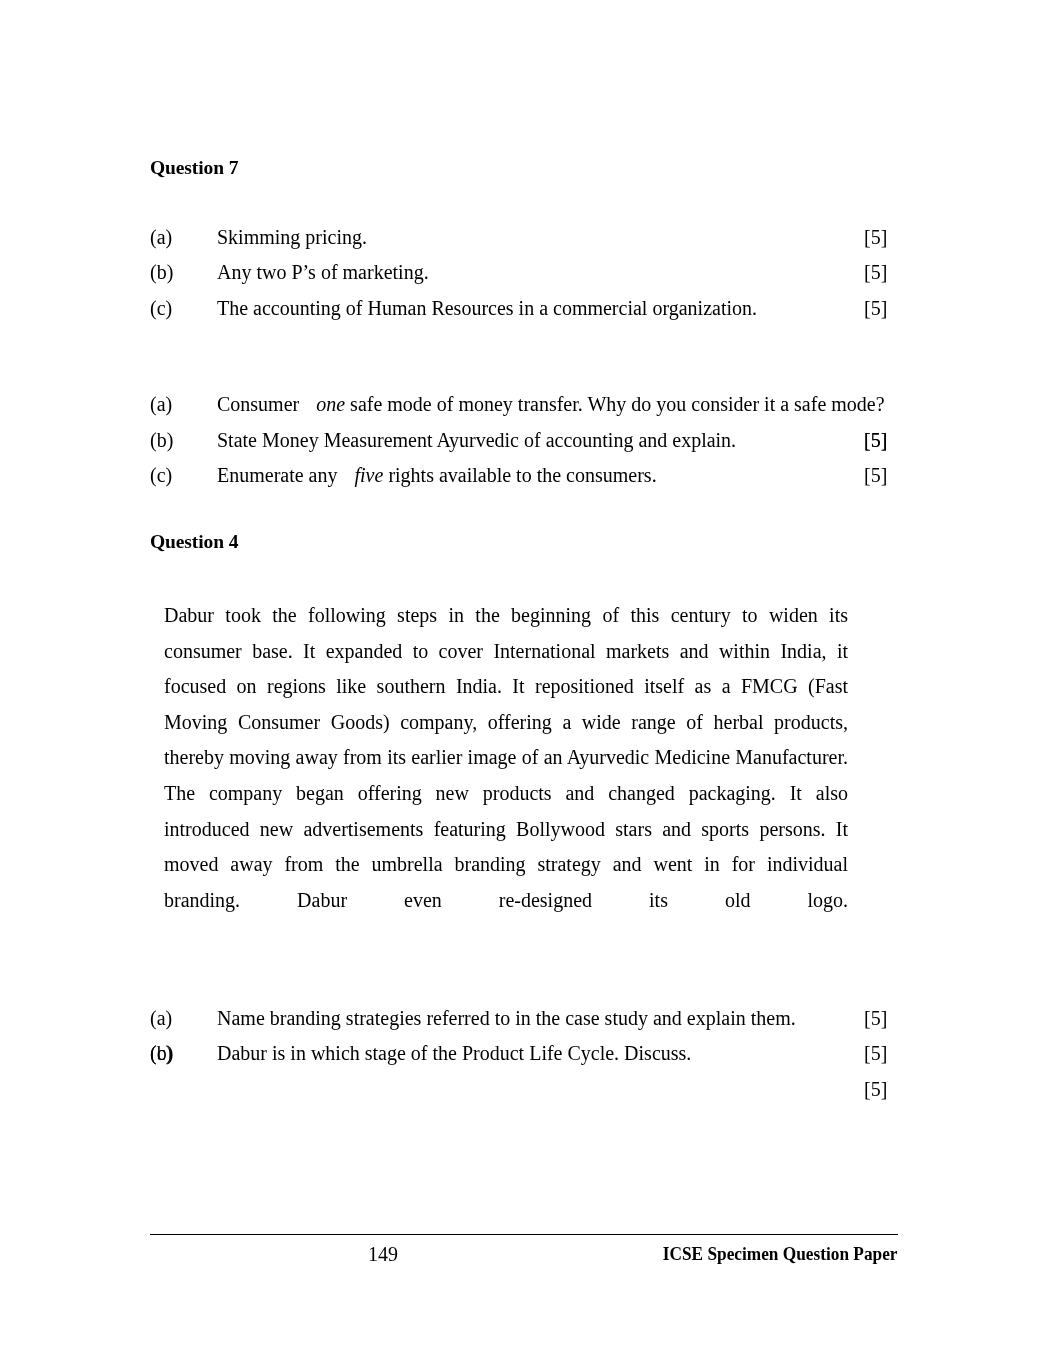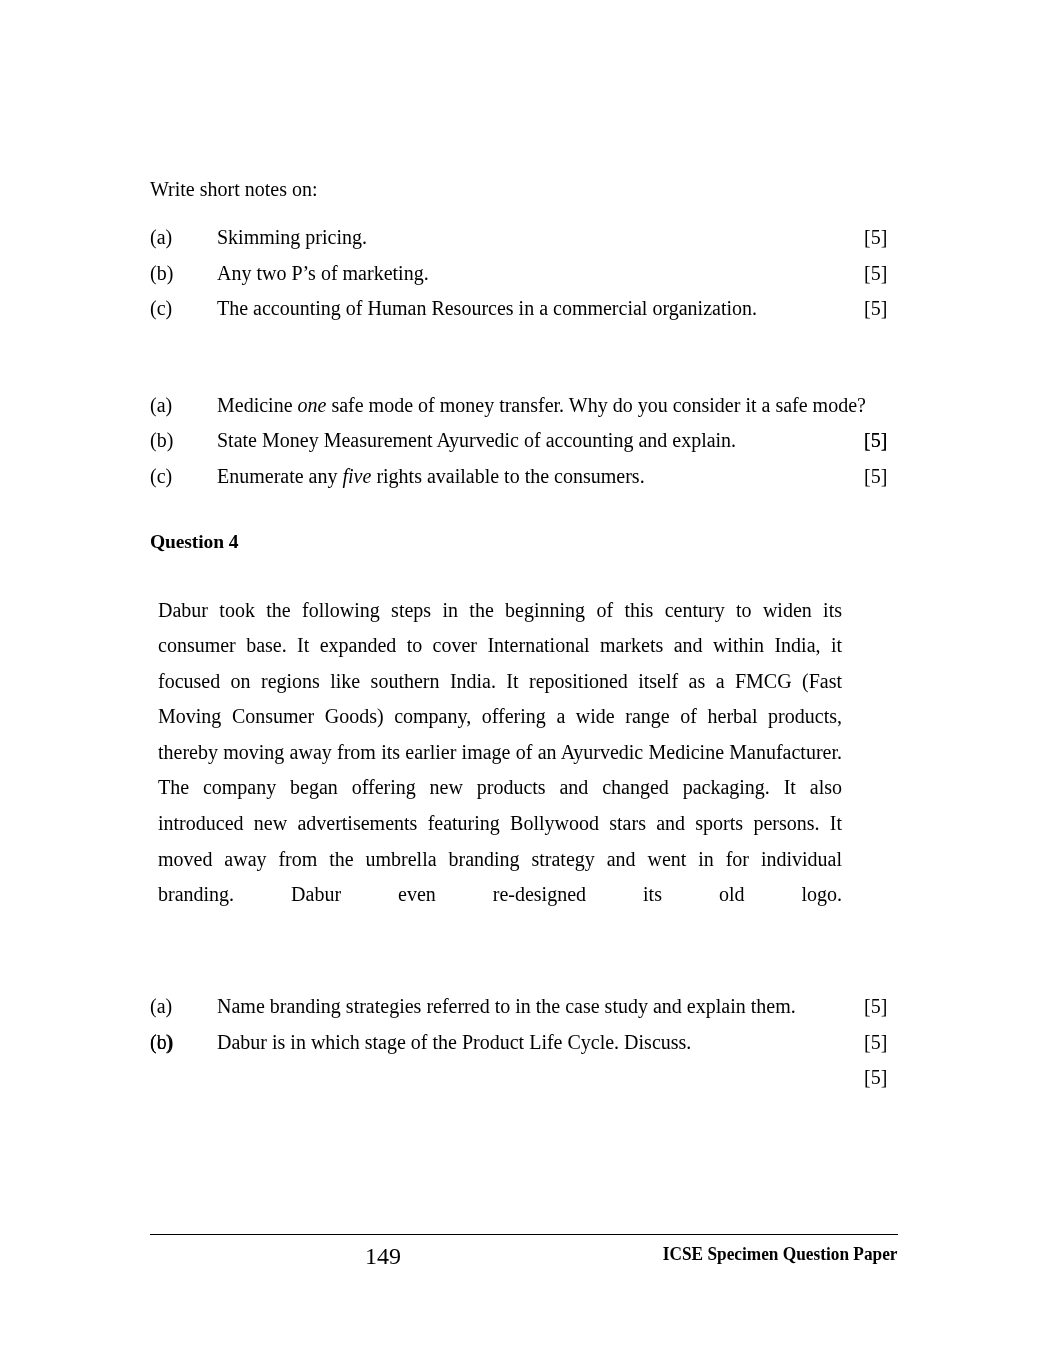--- a/index.html
+++ b/index.html
@@ -68,30 +68,30 @@
     font-size: 20px;
     line-height: 35.5px;
     right: 0;
     top: 0;
     width: 34px;
     text-align: left;
   }
   .item.two-line .marks {
     top: 35.5px;
   }
-  .ital { font-style: italic; }
+  .ital { font-style: italic; margin-left: 12px; }
 
   
   .case-para {
     font-size: 20px;
     line-height: 35.6px;
     text-align: justify;
     text-justify: inter-word;
     width: 684px;
-    margin: 8px;
+    margin: 14px;
   }
   .case-para::after {
     content: "";
     display: inline-block;
     width: 100%;
   }
 
   
   .footer {
     position: absolute;
@@ -109,21 +109,21 @@
     position: relative;
     height: 40px;
     margin-top: 8px;
   }
   .page-num {
     position: absolute;
     left: 0;
     right: 0;
     top: 0;
     text-align: center;
-    font-size: 24px;
+    font-size: 20px;
     transform: translateX(-141px);
   }
   .footer-note {
     position: absolute;
     right: 0;
     top: 1px;
     font-size: 18px;
     font-weight: bold;
     transform: scaleX(0.96);
     transform-origin: right center;
@@ -137,22 +137,22 @@
   .gap-xl { height: 40px; }
 </style>
 </head>
 <body>
 
 <div class="page">
   <div class="content">
 
     <div style="height:158px"></div>
 
+    <div class="q-heading">Question 7</div>
     <div class="gap-sm"></div>
-    <div class="lead-line">Write short notes on:</div>
     <div class="gap-sm"></div>
 
     <div class="item">
       <span class="item-label">(a)</span>
       <span class="item-body">
         <span class="item-text">Skimming pricing.</span>
       </span>
       <span class="marks">[5]</span>
     </div>
 
@@ -172,21 +172,21 @@
       <span class="marks">[5]</span>
     </div>
 
     <div class="gap-xl"></div>
 
     <div class="gap-sm"></div>
 
     <div class="item two-line">
       <span class="item-label">(a)</span>
       <span class="item-body">
-        <span>Medicine </span><span class="ital">one</span><span> safe mode of money transfer.  Why do you consider it a safe mode?</span>
+        <span>Consumer </span><span class="ital">one</span><span> safe mode of money transfer.  Why do you consider it a safe mode?</span>
       </span>
       <span class="marks">[5]</span>
     </div>
 
     <div class="item">
       <span class="item-label">(b)</span>
       <span class="item-body">
         <span class="item-text">State Money Measurement Ayurvedic of accounting and explain.</span>
       </span>
       <span class="marks">[5]</span>

